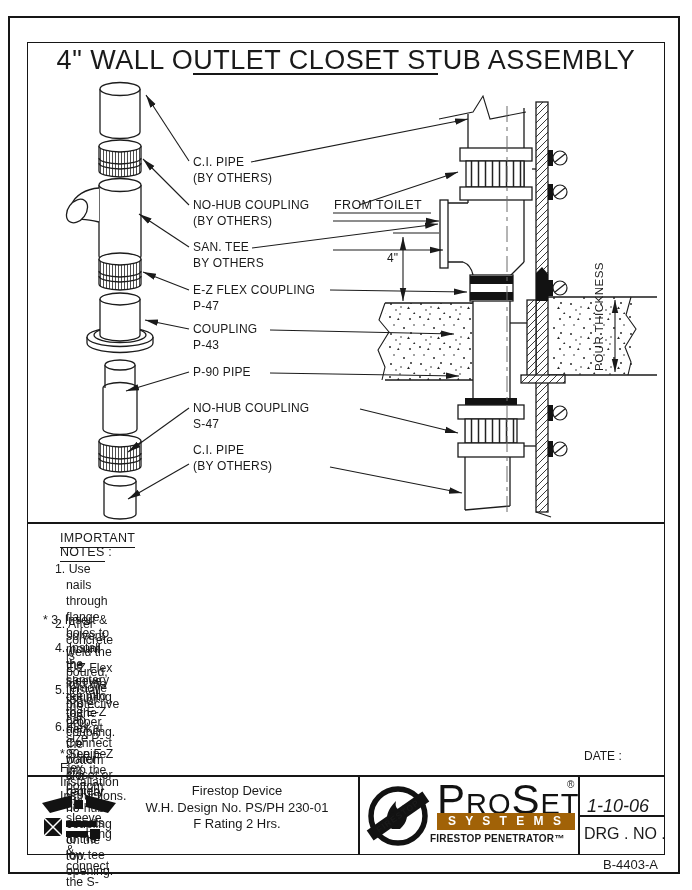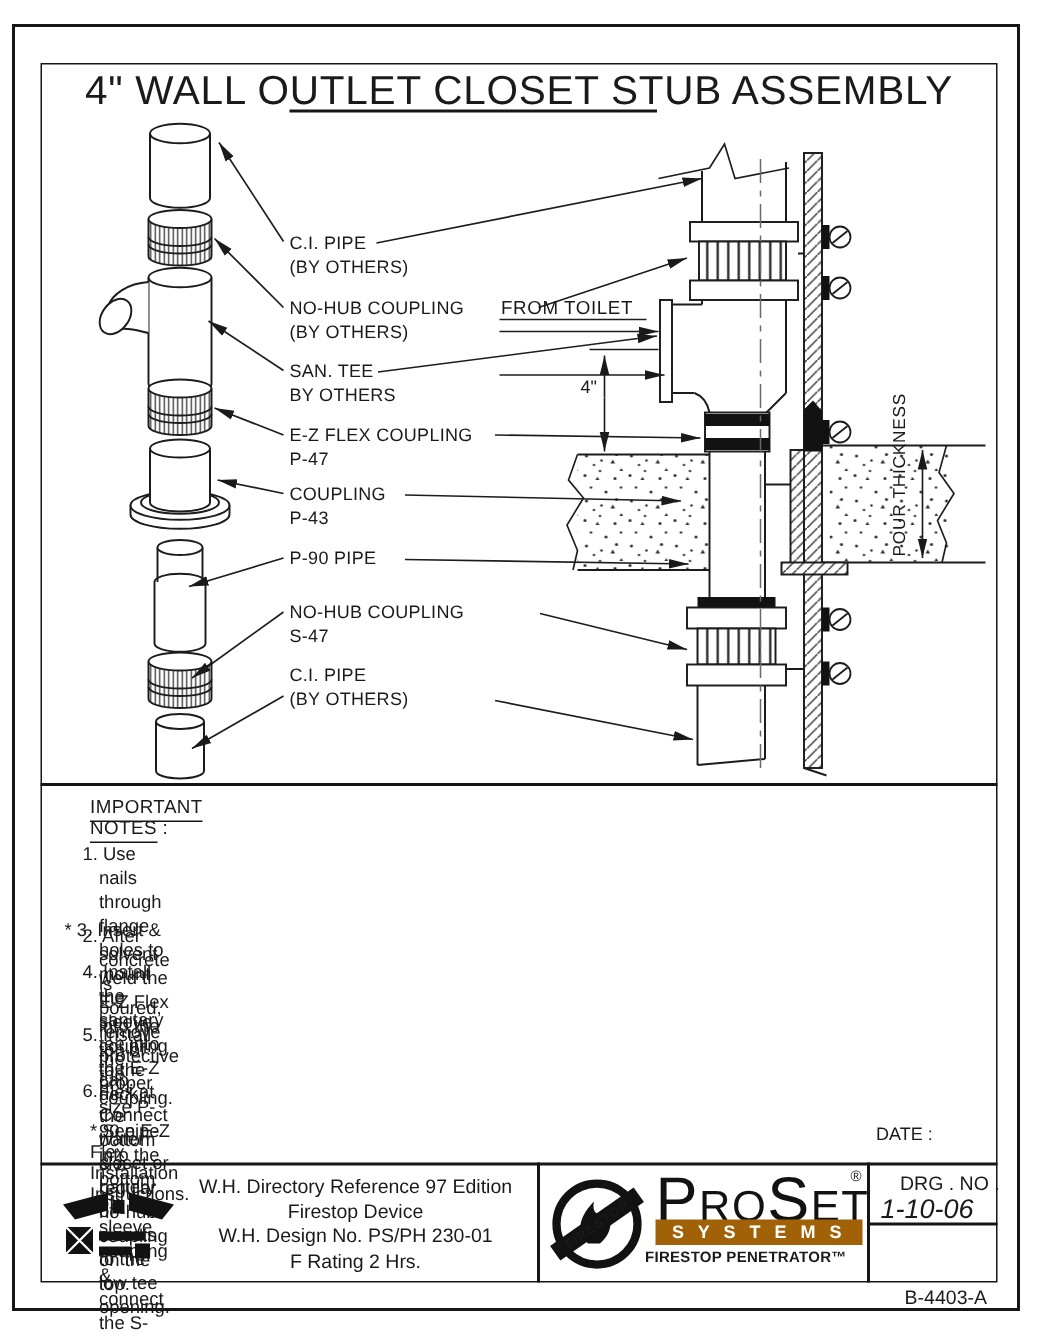--- a/index.html
+++ b/index.html
@@ -22,21 +22,21 @@
   
   .tb-text{position:absolute;left:118px;top:783px;width:238px;text-align:center;font-size:13px;line-height:16.5px;}
   .wh-logo{position:absolute;left:40px;top:791px;}
   .stamp{position:absolute;left:365px;top:783px;}
   .brand{position:absolute;left:437px;top:776px;font-weight:normal;font-variant:small-caps;font-size:42px;letter-spacing:1px;color:#121212;white-space:nowrap;}
   .brand-reg{position:absolute;left:567px;top:779px;font-size:10px;}
   .brand-band{position:absolute;left:437px;top:813px;width:138px;height:17px;background:#a16207;color:#fff;text-align:center;font-size:12px;font-weight:bold;letter-spacing:3px;line-height:17px;}
   .brand-tag{position:absolute;left:430px;top:833px;width:152px;text-align:left;font-size:10px;font-weight:bold;letter-spacing:.2px;white-space:nowrap;}
   .date-label{position:absolute;left:584px;top:749px;font-size:12px;}
   .date-value{position:absolute;left:578px;top:796px;width:80px;text-align:center;font-size:18px;font-style:italic;}
-  .drg-label{position:absolute;left:584px;top:781px;font-size:13px;margin-left:16px;}
+  .drg-label{position:absolute;left:584px;top:825px;font-size:16px;}
   .drg-value{position:absolute;left:584px;top:836px;width:74px;text-align:right;font-size:13px;margin-top:21px;}
 </style>
 </head>
 <body>
 
 <div id="page">
   <div class="outer-border"></div>
   <div class="inner-frame"></div>
 
   <div class="page-title">4" WALL OUTLET CLOSET STUB ASSEMBLY</div>
@@ -308,21 +308,20 @@
     <polygon points="2,12 32,4 32,16 10,22" fill="#121212"></polygon>
     <polygon points="46,4 76,12 68,22 46,16" fill="#121212"></polygon>
     <rect x="35" y="9" width="8" height="9" fill="#121212"></rect>
     <rect x="4" y="27" width="18" height="18" fill="#121212"></rect>
     <path d="M4,27 L22,45 M22,27 L4,45" stroke="#fff" stroke-width="1.5"></path>
     <rect x="26" y="30" width="30" height="6" fill="#121212"></rect>
     <rect x="26" y="40" width="22" height="6" fill="#121212"></rect>
     <rect x="50" y="38" width="10" height="10" fill="#121212"></rect>
   </svg>
   <div class="tb-text">
-    <div>W.H. Directory Reference 97 Edition</div>
     <div>Firestop Device</div>
     <div>W.H. Design No. PS/PH 230-01</div>
     <div>F Rating  2 Hrs.</div>
   </div>
 
   <svg class="stamp" width="66" height="66" viewBox="0 0 66 66">
     <circle cx="33" cy="33" r="27" fill="none" stroke="#121212" stroke-width="5.5"></circle>
     <path d="M27,46 C18,38 22,27 31,18 C29,27 36,29 38,22 C45,31 42,40 35,46 Z" fill="#121212"></path>
     <g transform="rotate(-35 33 33)">
       <rect x="-1" y="27" width="68" height="12" fill="#121212"></rect>

